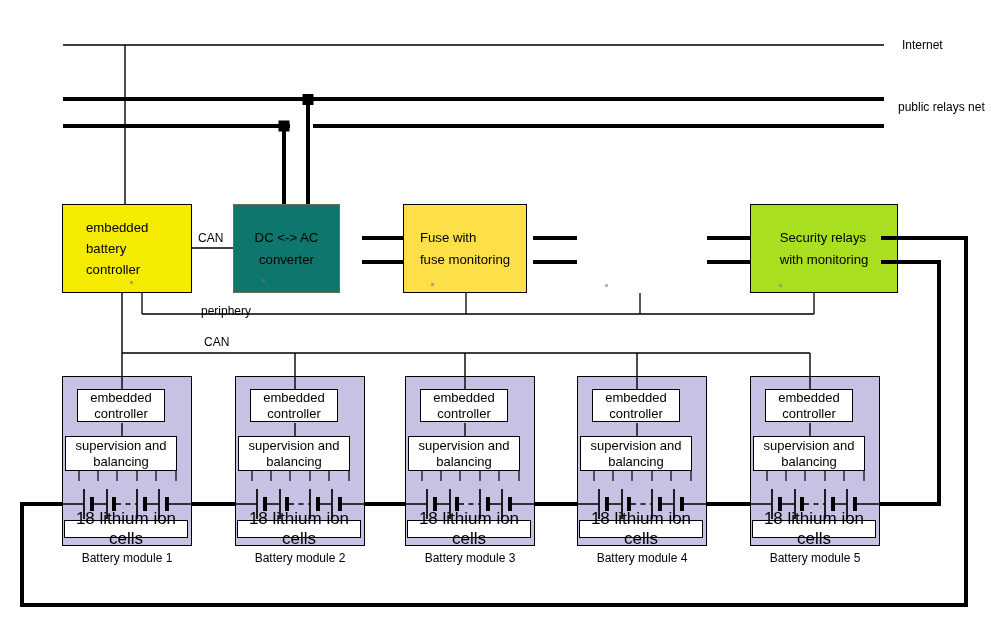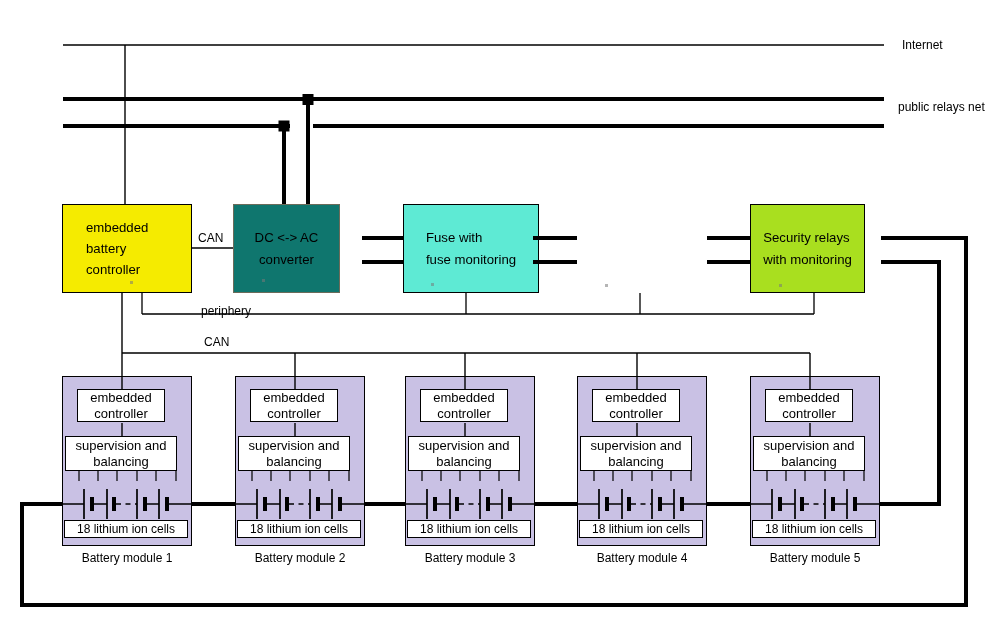--- a/index.html
+++ b/index.html
@@ -6,34 +6,34 @@
   .stage{position:relative;width:1007px;height:634px;background:#fff;overflow:hidden;
          font-family:"Liberation Sans",sans-serif;color:#000;}
   
   .cbox{position:absolute;top:204px;height:89px;border:1px solid #000;box-sizing:border-box;
         display:flex;align-items:center;justify-content:center;font-size:13.2px;line-height:1.6;}
   .cbox .multiline{white-space:pre-line;text-align:left;}
   .controller-box{left:62px;width:130px;background:#F5EB00;justify-content:flex-start;}
   .controller-box .multiline{padding-left:23px;}
   .converter-box{left:233px;width:107px;background:#0f766e;border-color:#6b6b5a;}
   .converter-box .multiline{text-align:center;}
-  .fuse-box{left:403px;width:136px;background:#5eead4;}
+  .fuse-box{left:403px;width:124px;background:#fde047;}
   .iso-box{left:577px;width:130px;background:#A9DF1F;}
-  .sec-box{left:750px;width:115px;background:#A9DF1F;}
+  .sec-box{left:750px;width:148px;background:#A9DF1F;}
   
   .module{position:absolute;top:376px;width:130px;height:170px;background:#C9C1E4;
           border:1.5px solid #000;box-sizing:border-box;}
   .m1{left:62px;} .m2{left:235px;} .m3{left:405px;} .m4{left:577px;} .m5{left:750px;}
   .wbox{position:absolute;background:#fff;border:1px solid #000;box-sizing:border-box;
         display:flex;align-items:center;justify-content:center;text-align:center;
         font-size:13px;line-height:1.18;z-index:3;}
   .wbox .multiline{white-space:pre-line;}
   .wbox.ctrl{left:14px;top:12px;width:88px;height:33px;}
   .wbox.sup{left:2px;top:59px;width:112px;height:35px;}
-  .wbox.cells{left:1px;top:143px;width:124px;height:18px;font-size:12px;}
+  .wbox.cells{left:1px;top:143px;width:124px;height:18px;font-size:17px;}
   
   .label{position:absolute;font-size:12px;white-space:nowrap;z-index:3;}
   .internet-label{left:902px;top:38px;}
   .power-label{left:898px;top:100px;}
   .can-top{left:198px;top:231px;}
   .periphery-label{left:201px;top:296px;margin-top:8px;}
   .can-bottom{left:204px;top:335px;}
   .module-label{position:absolute;top:551px;width:130px;text-align:center;font-size:12px;z-index:3;}
   .ml1{left:62px;} .ml2{left:235px;} .ml3{left:405px;} .ml4{left:577px;} .ml5{left:750px;}
   

